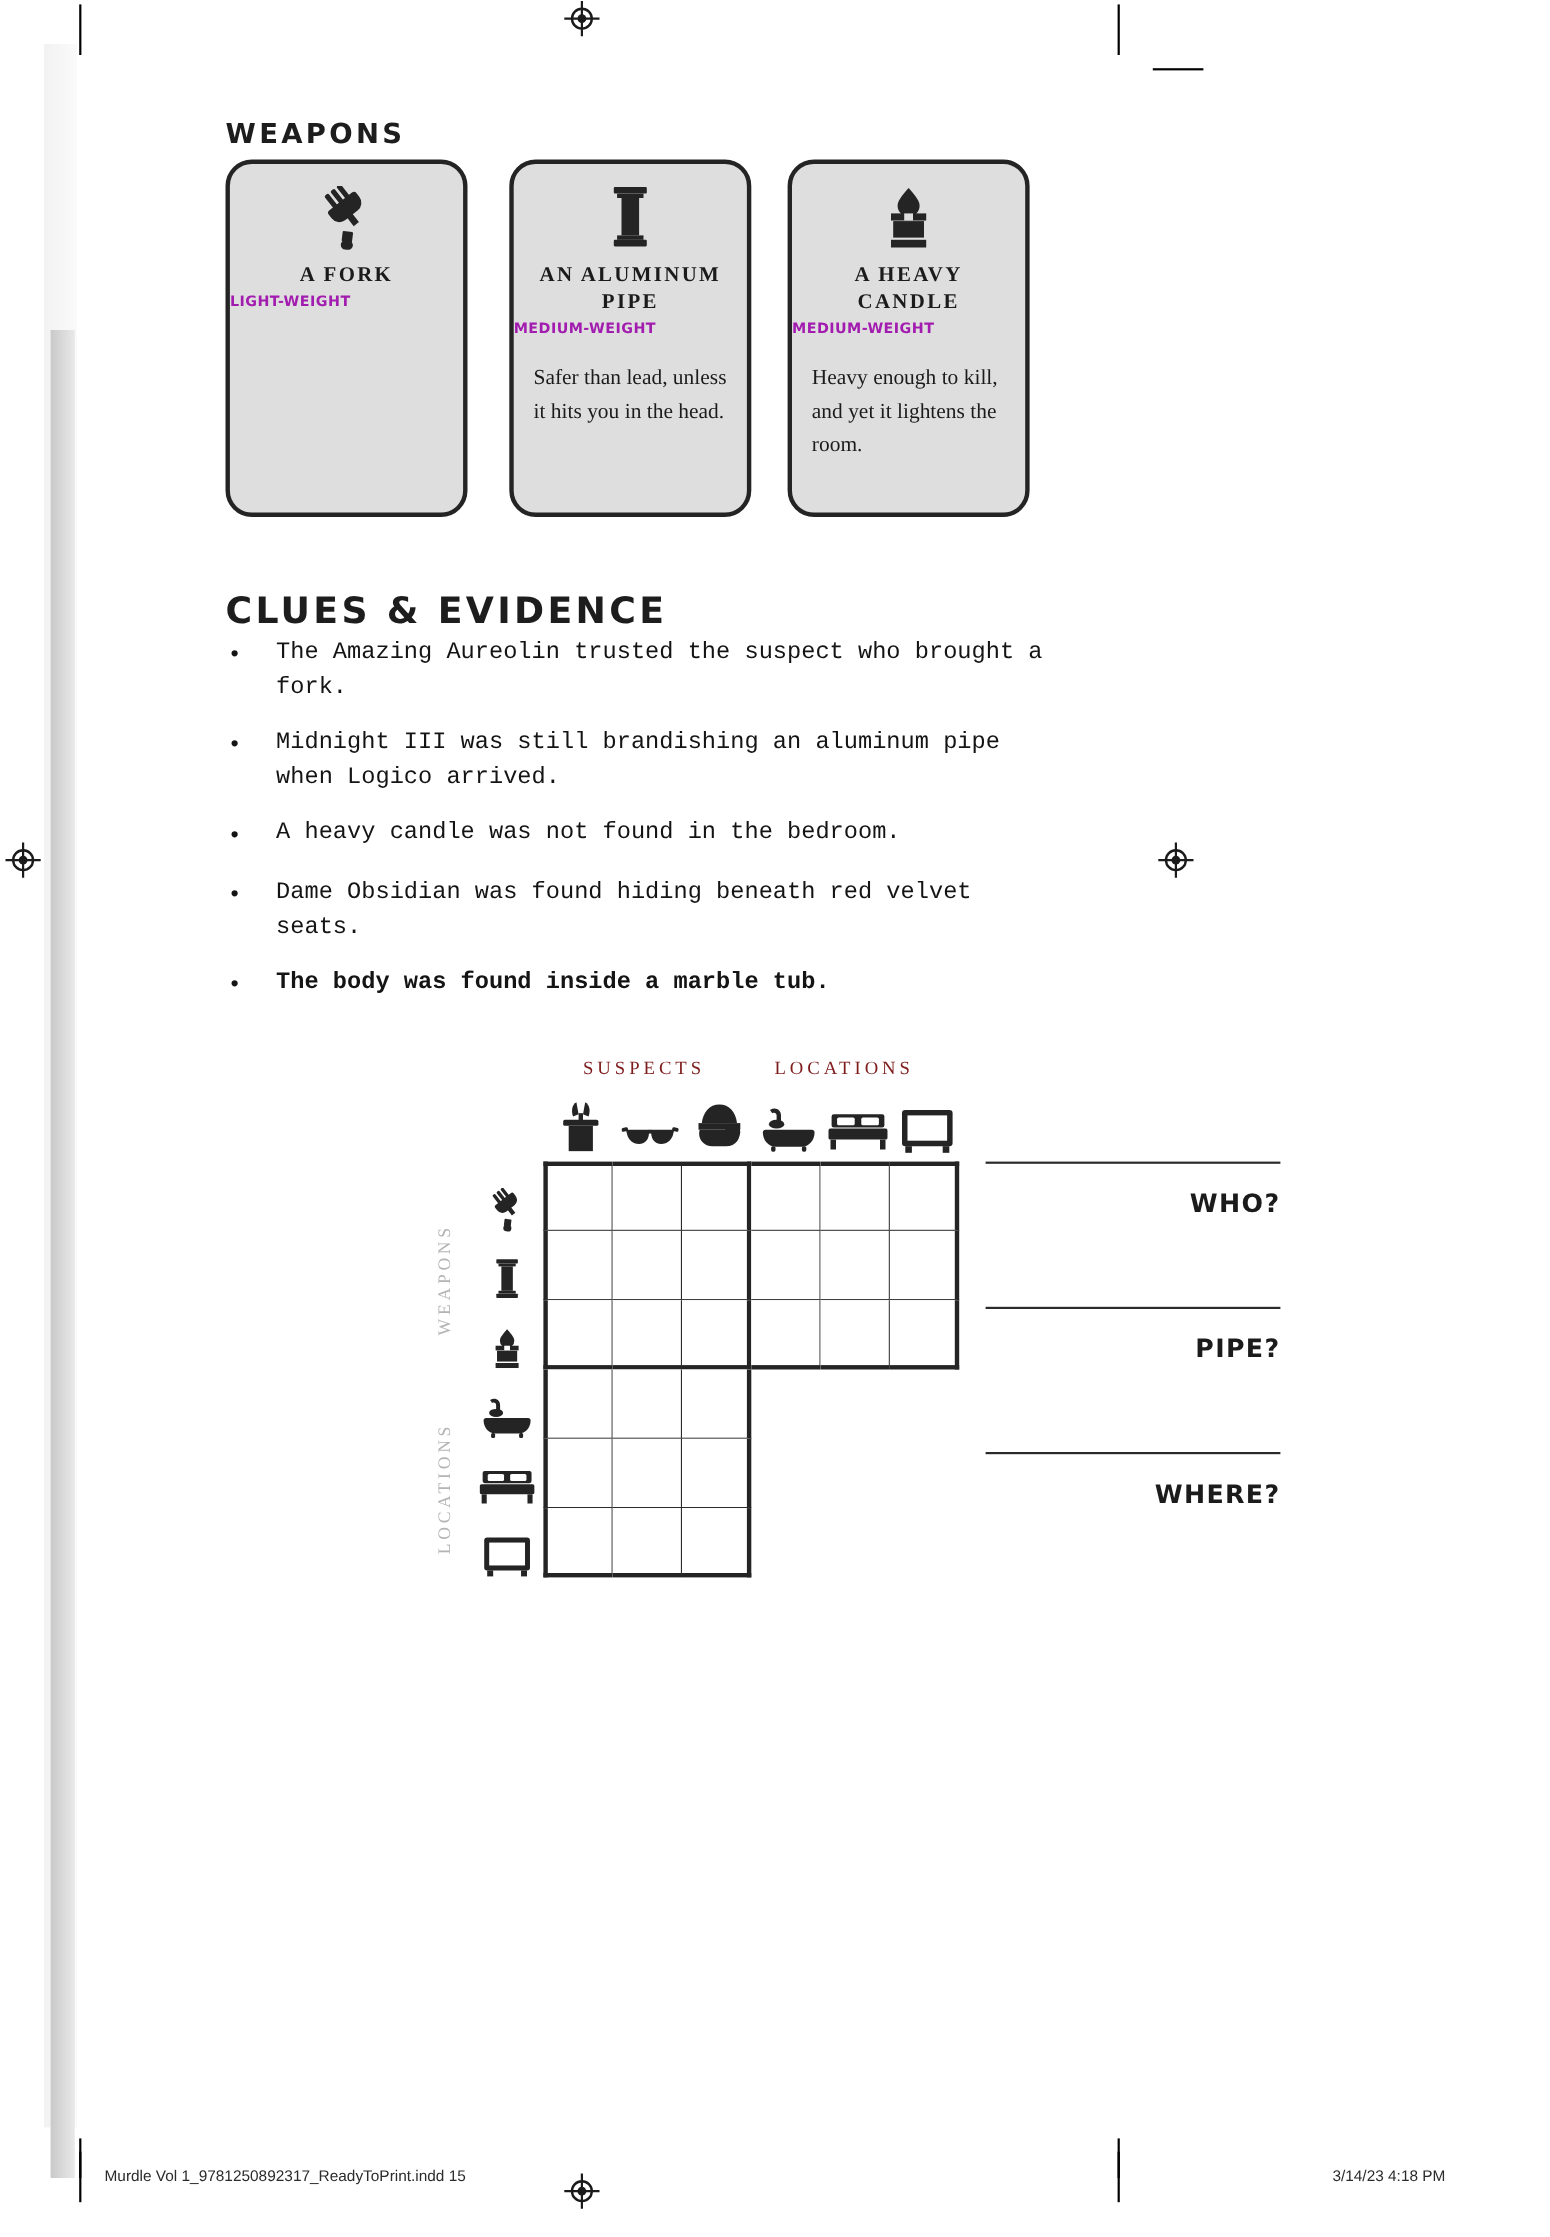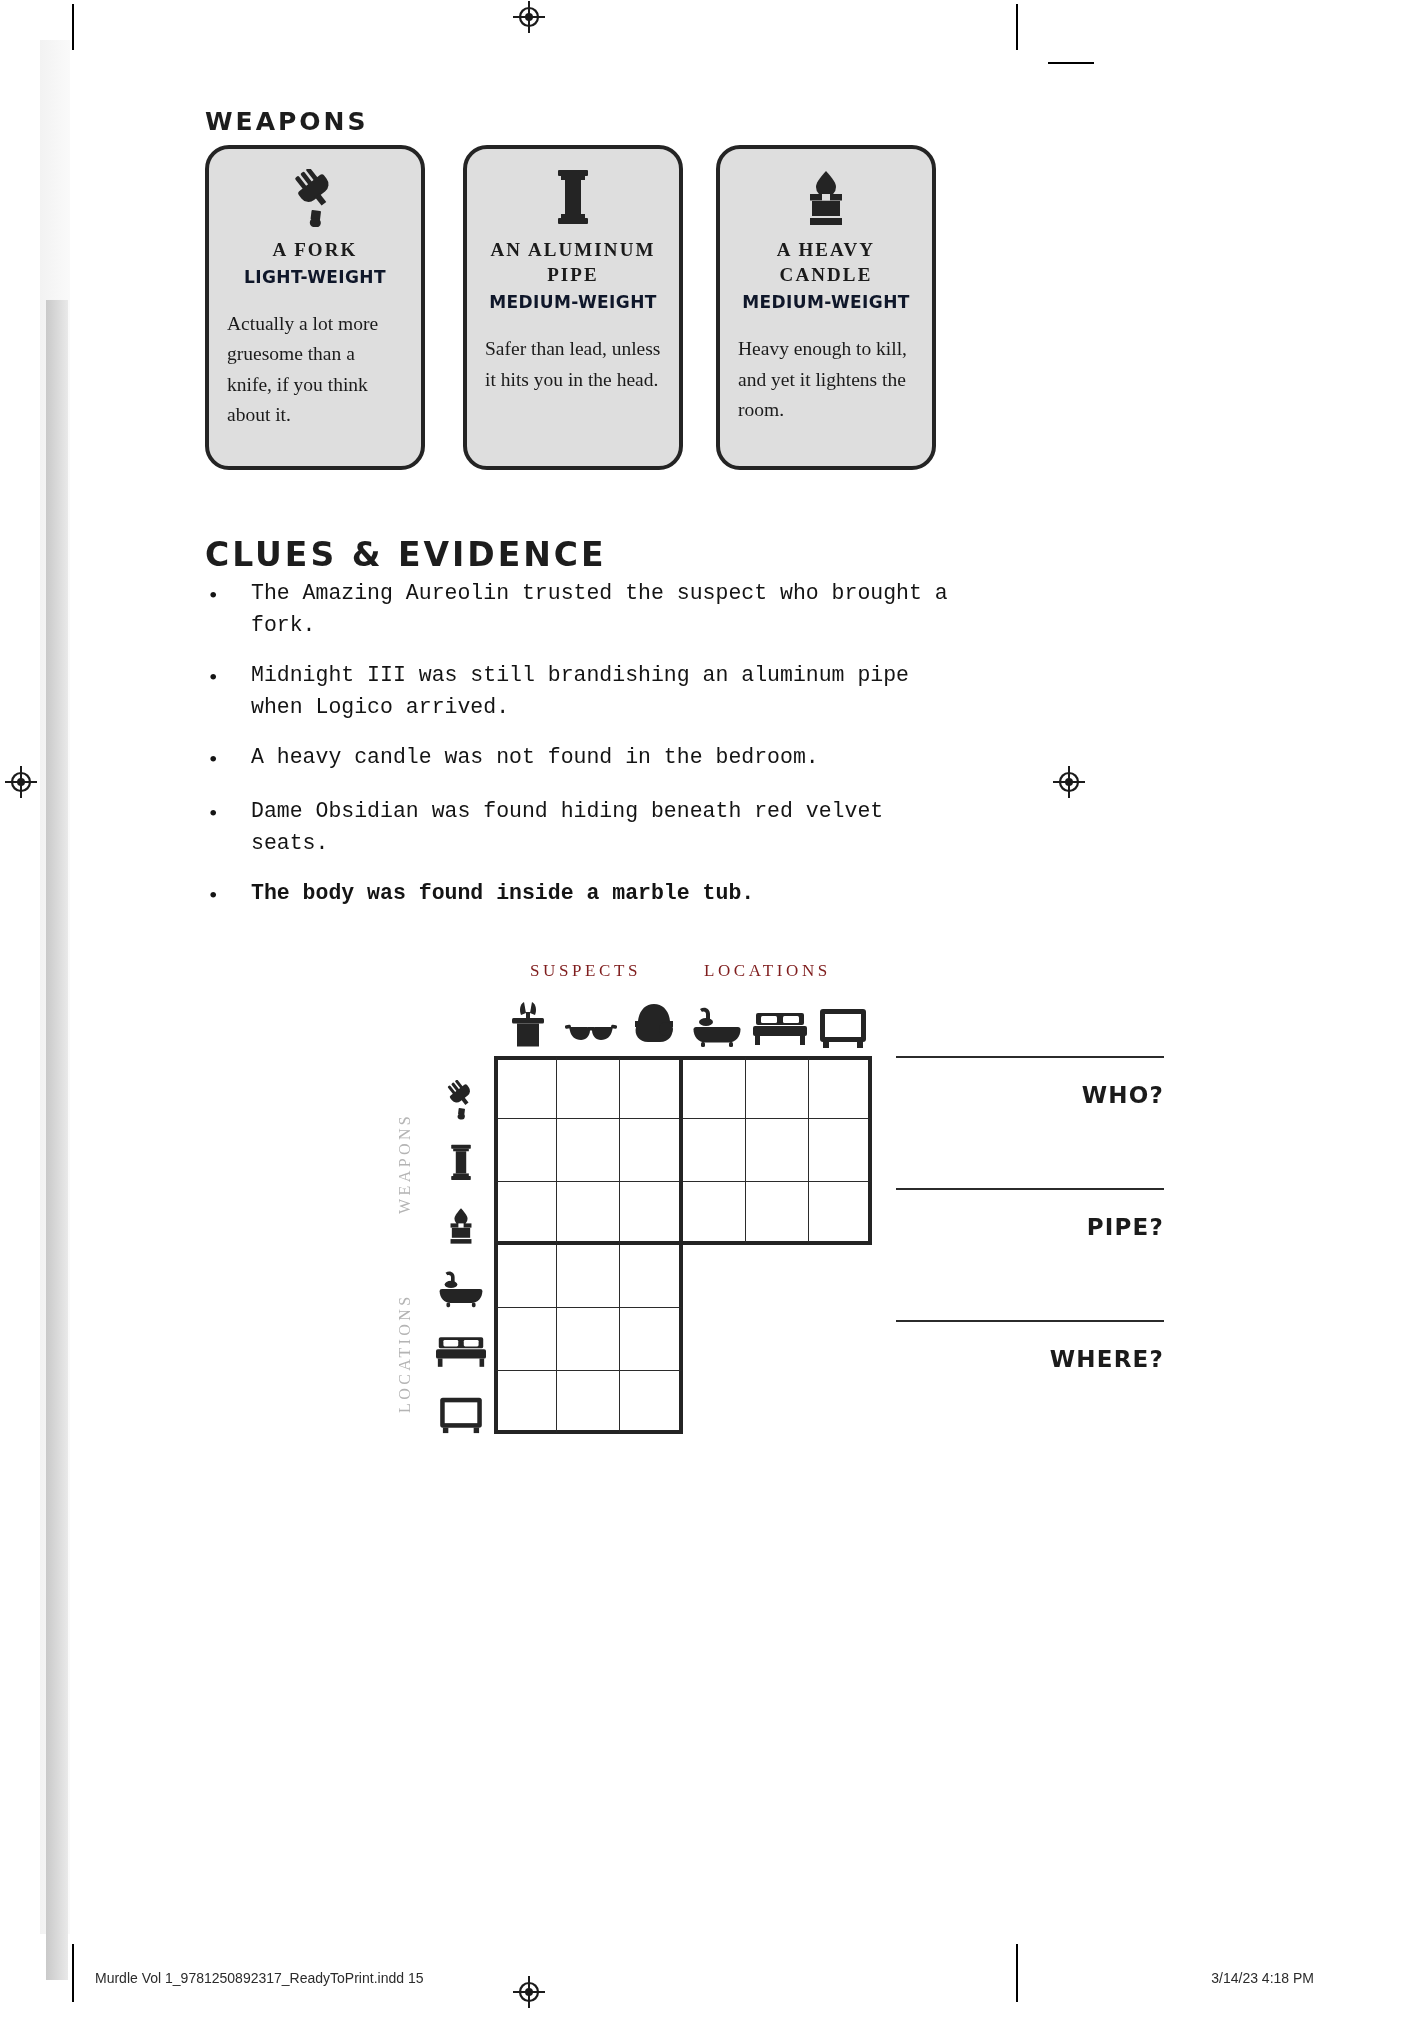--- a/index.html
+++ b/index.html
@@ -46,23 +46,23 @@
   .card-icon{height:62px;margin-top:18px;display:flex;align-items:center;justify-content:center;}
   .card-icon svg{display:block;fill:#242424;}
 
   .card-name{
     margin-top:8px;text-align:center;
     font-family:"Liberation Serif", serif;
     font-weight:700;font-size:19px;letter-spacing:2.1px;color:#1b1b1b;
     line-height:1.32;padding:0 8px;
   }
   .card-weight{
-    margin-top:5px;text-align:center;
+    margin-top:5px;text-align:left;
     font-family:"DejaVu Sans", sans-serif;
-    font-weight:700;font-size:17px;letter-spacing:.4px;color:#0f172a;
+    font-weight:700;font-size:13px;letter-spacing:.4px;color:#a21caf;
   }
   .card-desc{
     margin:22px 18px 0 18px;
     font-family:"Liberation Serif", serif;
     font-size:19.5px;line-height:1.56;color:#1b1b1b;
   }
 
   
   .clues{position:absolute;left:205px;top:578px;width:760px;}
   .clue{position:relative;display:flex;margin-bottom:19px;}
@@ -199,21 +199,20 @@
             <rect x="40" y="1" width="4.6" height="17" rx="1.6"></rect>
             <path d="M22 14 h26 a3 3 0 0 1 3 3 v4 a9 9 0 0 1 -9 9 h-14 a9 9 0 0 1 -9 -9 v-4 a3 3 0 0 1 3 -3 z"></path>
             <rect x="30.5" y="28" width="6" height="11" transform="rotate(0)"></rect>
             <rect x="16" y="38" width="9.5" height="9.5" rx="1" transform="rotate(45 20 42)"></rect>
             <rect x="10" y="44" width="11" height="9" rx="4.5" transform="rotate(45 15 48)"></rect>
           </g>
         </svg>
       </div>
       <div class="card-name">A FORK</div>
       <div class="card-weight">LIGHT-WEIGHT</div>
-      <div class="card-desc">Actually a lot more gruesome than a knife, if you think about it.</div>
     </div>
 
     <div class="card">
       <div class="card-icon">
         <svg width="46" height="58" viewBox="0 0 46 58">
           <rect x="8" y="1" width="30" height="6" rx="1"></rect>
           <rect x="11" y="7" width="24" height="4"></rect>
           <rect x="15" y="11" width="16" height="34"></rect>
           <rect x="11" y="45" width="24" height="4"></rect>
           <rect x="8" y="49" width="30" height="6" rx="1"></rect>

